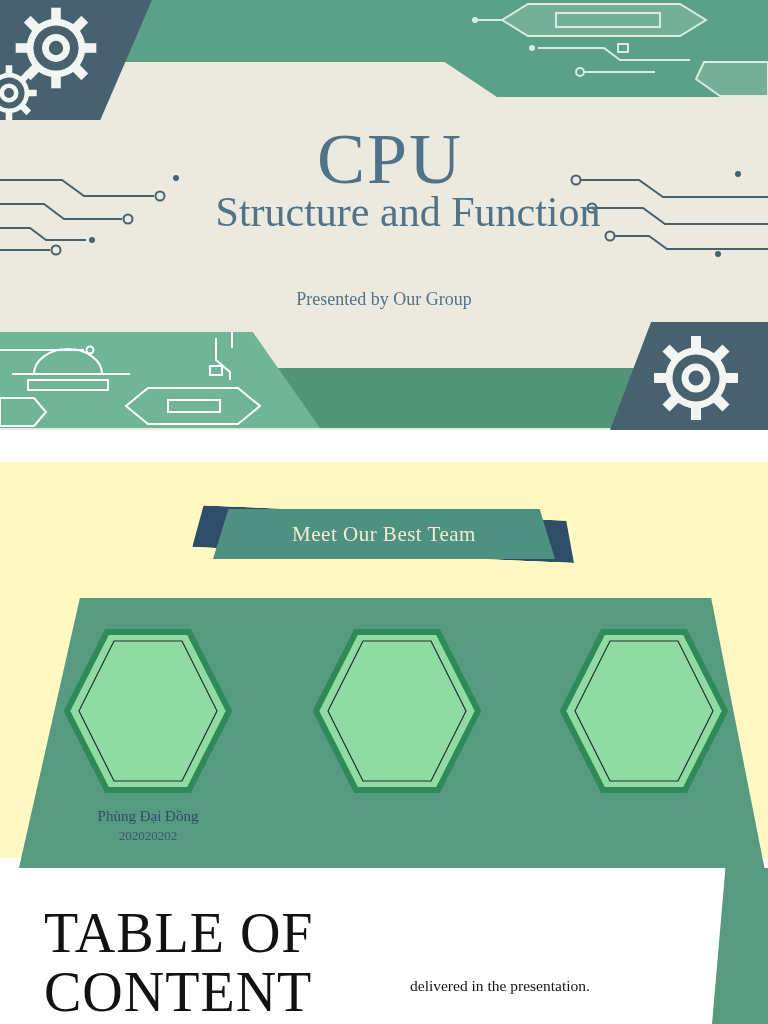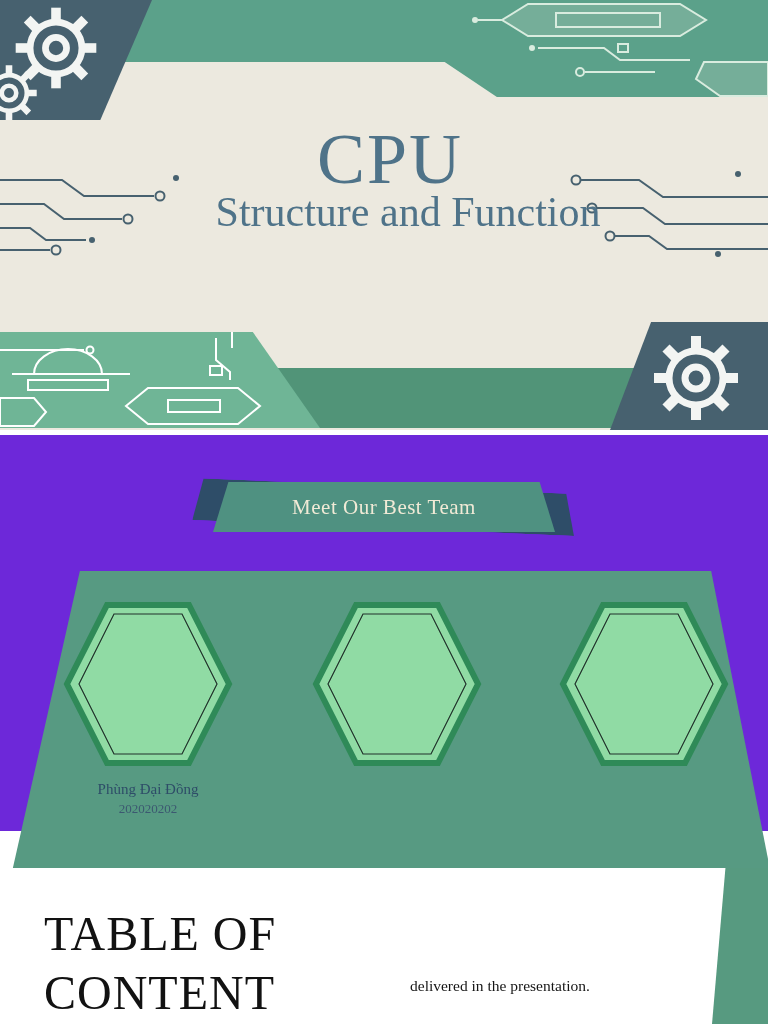--- a/index.html
+++ b/index.html
@@ -7,21 +7,21 @@
     --green_trapezoid:#579a82; --green_banner:#4f9181; --green_strip:#579a80;
     --hex_fill:#90dba4; --hex_border:#2f8a58; --slate:#47616f; --cream:#ece9df;
     --title_blue:#4f7389; --navy:#2e4d68; --text_black:#141414;
   }
   *{margin:0;padding:0;box-sizing:border-box;}
   body{background:#fff;}
   .canvas{position:relative;width:768px;height:1024px;background:#fff;overflow:hidden;
           font-family:"Liberation Serif","DejaVu Serif",serif;}
   .slide{position:absolute;left:0;width:768px;}
   .slide1{top:0;height:430px;background:var(--cream);}
-  .slide2{top:435px;height:396px;background:#6d28d9;}
+  .slide2{top:462px;height:396px;background:#fef9c3;}
   .slide3{top:868px;height:156px;background:#fff;}
 
   
   .top-band{position:absolute;top:0;left:0;width:100%;height:97px;background:var(--green_band);
     clip-path:polygon(0 0,100% 0,100% 100%,64.7% 100%,57.9% 64%,0 64%);}
   .chips{position:absolute;right:0;top:0;width:300px;height:97px;}
   .chips .chip-body{fill:rgba(236,233,223,.18);stroke:#d9ecdf;stroke-width:2;}
   .chips .chip-inner,.chips .line,.chips .ring{fill:none;stroke:#d9ecdf;stroke-width:2;}
   .chips .dot{fill:#d9ecdf;}
   .top-left-shape{position:absolute;top:0;left:0;width:152px;height:120px;background:var(--slate);
@@ -63,21 +63,21 @@
   .hex{position:absolute;top:30px;width:170px;height:166px;}
   .hex .outer{fill:var(--hex_fill);stroke:var(--hex_border);stroke-width:6;}
   .hex .inner{fill:none;stroke:#20312a;stroke-width:1.2;}
   .hex1{left:63px}.hex2{left:312px}.hex3{left:559px}
   .member{position:absolute;top:210px;width:200px;text-align:center;color:var(--navy);}
   .member-name{font-size:15px;}
   .member-id{font-size:13px;margin-top:3px;color:#3c5971;}
   .member1{left:48px}.member2{left:297px}.member3{left:544px}
 
   
-  .toc-title{position:absolute;left:44px;top:36px;font-size:48px;line-height:59px;
+  .toc-title{position:absolute;left:44px;top:36px;font-size:56px;line-height:59px;
     color:#121212;letter-spacing:1px;font-weight:400;}
   .toc-desc{position:absolute;left:410px;top:103px;font-size:15.5px;line-height:30px;color:#151515;}
   .green-strip{position:absolute;right:0;top:0;width:56px;height:156px;background:var(--green_strip);
     clip-path:polygon(24% 0,100% 0,100% 100%,0 100%);}
 </style>
 </head>
 <body>
 
 <div class="canvas">
 
@@ -142,20 +142,21 @@
       <circle class="ring" cx="24" cy="42" r="4.5"></circle>
         <path d="M29 42 h46 l22 16 h103"></path>
       <circle class="ring" cx="42" cy="70" r="4.5"></circle>
         <path d="M47 70 h34 l18 13 h101"></path>
       <circle class="fill-dot" cx="170" cy="8" r="3"></circle>
         <circle class="fill-dot" cx="150" cy="88" r="3"></circle>
     </svg>
 
     <h1 class="cpu-title">CPU</h1>
     <h2 class="cpu-subtitle">Structure and Function</h2>
+    <p class="presented">Presented by Our Group</p>
 
     <div class="bottom-band"></div>
 
     <div class="bottom-left-panel">
       <svg class="white-circuit" viewBox="0 0 320 96">
         <path d="M34 42 a34 25 0 0 1 68 0"></path>
         <path d="M12 42 h118"></path>
         <rect x="28" y="48" width="80" height="10"></rect>
         <polygon points="148,56 238,56 260,74 238,92 148,92 126,74"></polygon>
         <rect x="168" y="68" width="52" height="12"></rect>

